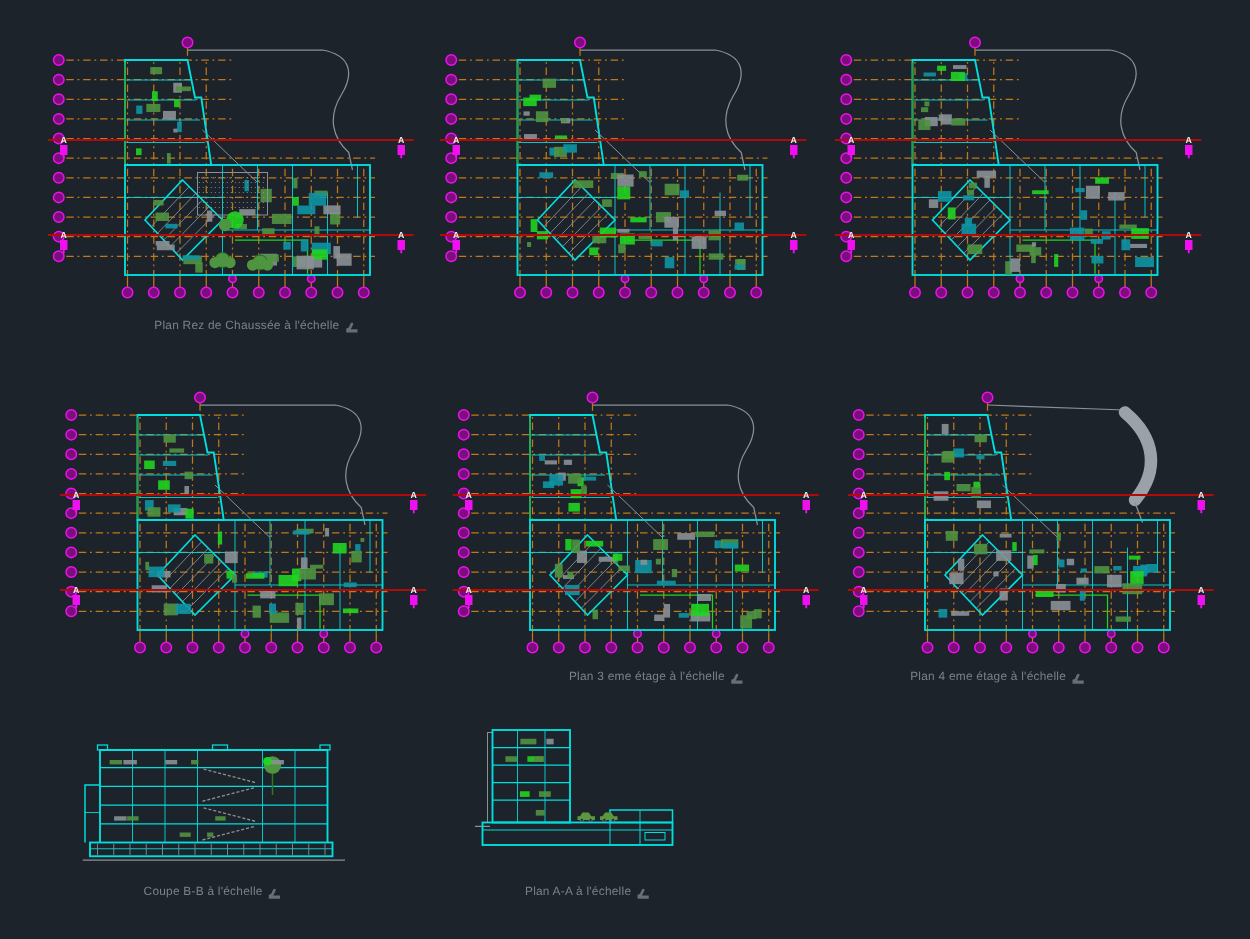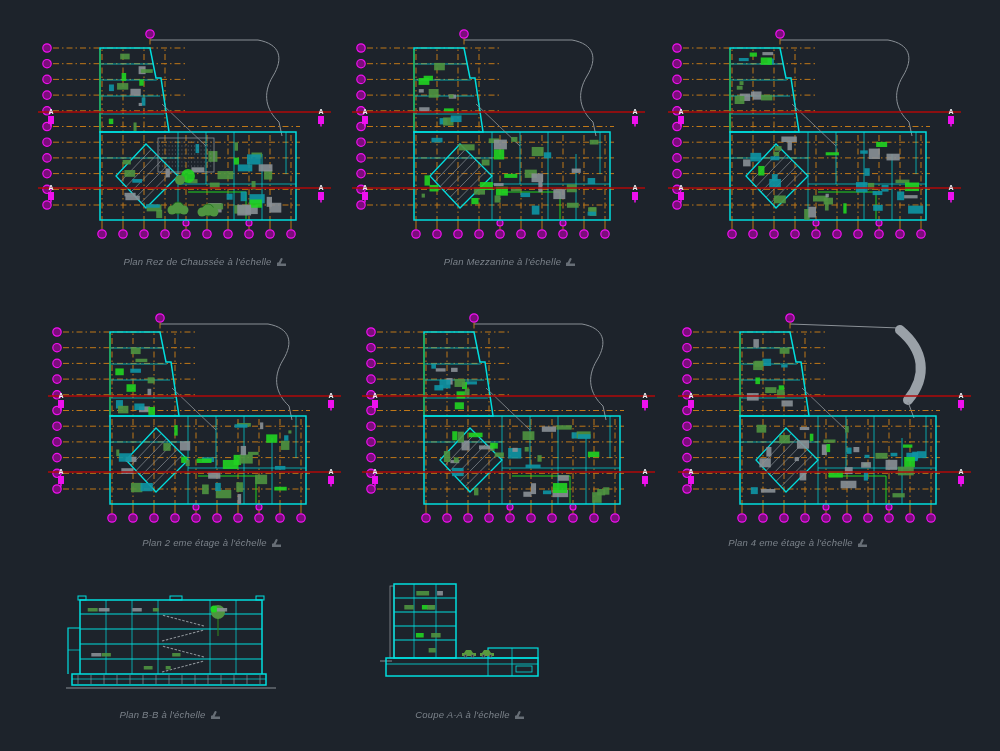--- a/index.html
+++ b/index.html
@@ -1,21 +1,21 @@
 <!DOCTYPE html>
 <html><head>
 <meta charset="utf-8">
 <style>
   html,body{margin:0;padding:0;}
   body{width:1000px;height:751px;background:#1d232b;overflow:hidden;position:relative;
        font-family:"Liberation Sans",sans-serif;}
   #canvas{position:absolute;inset:0;}
   .drawing{position:absolute;display:block;}
-  .dlabel{position:absolute;display:flex;align-items:center;justify-content:center;gap:4px;
-          color:#7b828a;font-size:9.5px;letter-spacing:.2px;white-space:nowrap;font-style:italic;}
+  .dlabel{position:absolute;display:flex;align-items:flex-start;justify-content:center;gap:4px;
+          color:#7b828a;font-size:9.5px;letter-spacing:.2px;white-space:nowrap;}
   .dlabel svg{display:block;flex:0 0 auto;}
 </style>
 </head>
 <body>
 
 <div id="canvas">
 
   <svg class="drawing" style="left:38px;top:26px" width="300" height="224" viewBox="0 0 300 224">
       <path d="M112,14 H220 C242,18 246,32 235,50 C224,68 228,84 241,96 L244,110" stroke="#8a9096" stroke-width="1" fill="none"></path>
       <line x1="15" y1="22" x2="150" y2="22" stroke="#c07818" stroke-width="1" fill="none" stroke-dasharray="6 3 1.5 3"></line>
@@ -965,44 +965,38 @@
       <circle cx="103.5" cy="78" r="1.4" fill="#2a2f36" stroke="#8a9096" stroke-width="0.5"></circle>
       <circle cx="110.5" cy="78" r="1.4" fill="#2a2f36" stroke="#8a9096" stroke-width="0.5"></circle>
     </svg>
 
   <div class="dlabel" style="left:55px;top:255px;width:300px">
     <span>Plan Rez de Chaussée à l'échelle</span>
     <svg width="11" height="12" viewBox="0 0 11 12">
         <path d="M1,11 h9 v-2.6 H4.6 l1.9,-3.8 c0.6,-1.3 -1.2,-2.2 -1.9,-1 L2.8,7.2 L1,7.8 Z" fill="#676e76"></path>
       </svg>
   </div>
-  <div class="dlabel" style="left:360px;top:255px;width:300px">
-    <span>Plan Mezzanine à l'échelle</span>
-    <svg width="11" height="12" viewBox="0 0 11 12">
-        <path d="M1,11 h9 v-2.6 H4.6 l1.9,-3.8 c0.6,-1.3 -1.2,-2.2 -1.9,-1 L2.8,7.2 L1,7.8 Z" fill="#676e76"></path>
-      </svg>
-  </div>
-  <div class="dlabel" style="left:62px;top:536px;width:300px">
-    <span>Plan 2 eme étage à l'échelle</span>
+  <div class="dlabel" style="left:375px;top:536px;width:300px">
+    <span>Plan 3 eme étage à l'échelle</span>
     <svg width="11" height="12" viewBox="0 0 11 12">
         <path d="M1,11 h9 v-2.6 H4.6 l1.9,-3.8 c0.6,-1.3 -1.2,-2.2 -1.9,-1 L2.8,7.2 L1,7.8 Z" fill="#676e76"></path>
       </svg>
   </div>
   <div class="dlabel" style="left:648px;top:536px;width:300px">
     <span>Plan 4 eme étage à l'échelle</span>
     <svg width="11" height="12" viewBox="0 0 11 12">
         <path d="M1,11 h9 v-2.6 H4.6 l1.9,-3.8 c0.6,-1.3 -1.2,-2.2 -1.9,-1 L2.8,7.2 L1,7.8 Z" fill="#676e76"></path>
       </svg>
   </div>
   <div class="dlabel" style="left:70px;top:708px;width:200px">
-    <span>Plan B-B à l'échelle</span>
+    <span>Coupe B-B à l'échelle</span>
     <svg width="11" height="12" viewBox="0 0 11 12">
         <path d="M1,11 h9 v-2.6 H4.6 l1.9,-3.8 c0.6,-1.3 -1.2,-2.2 -1.9,-1 L2.8,7.2 L1,7.8 Z" fill="#676e76"></path>
       </svg>
   </div>
   <div class="dlabel" style="left:370px;top:708px;width:200px">
-    <span>Coupe A-A à l'échelle</span>
+    <span>Plan A-A à l'échelle</span>
     <svg width="11" height="12" viewBox="0 0 11 12">
         <path d="M1,11 h9 v-2.6 H4.6 l1.9,-3.8 c0.6,-1.3 -1.2,-2.2 -1.9,-1 L2.8,7.2 L1,7.8 Z" fill="#676e76"></path>
       </svg>
   </div>
 
 </div>
 
 </body></html>

